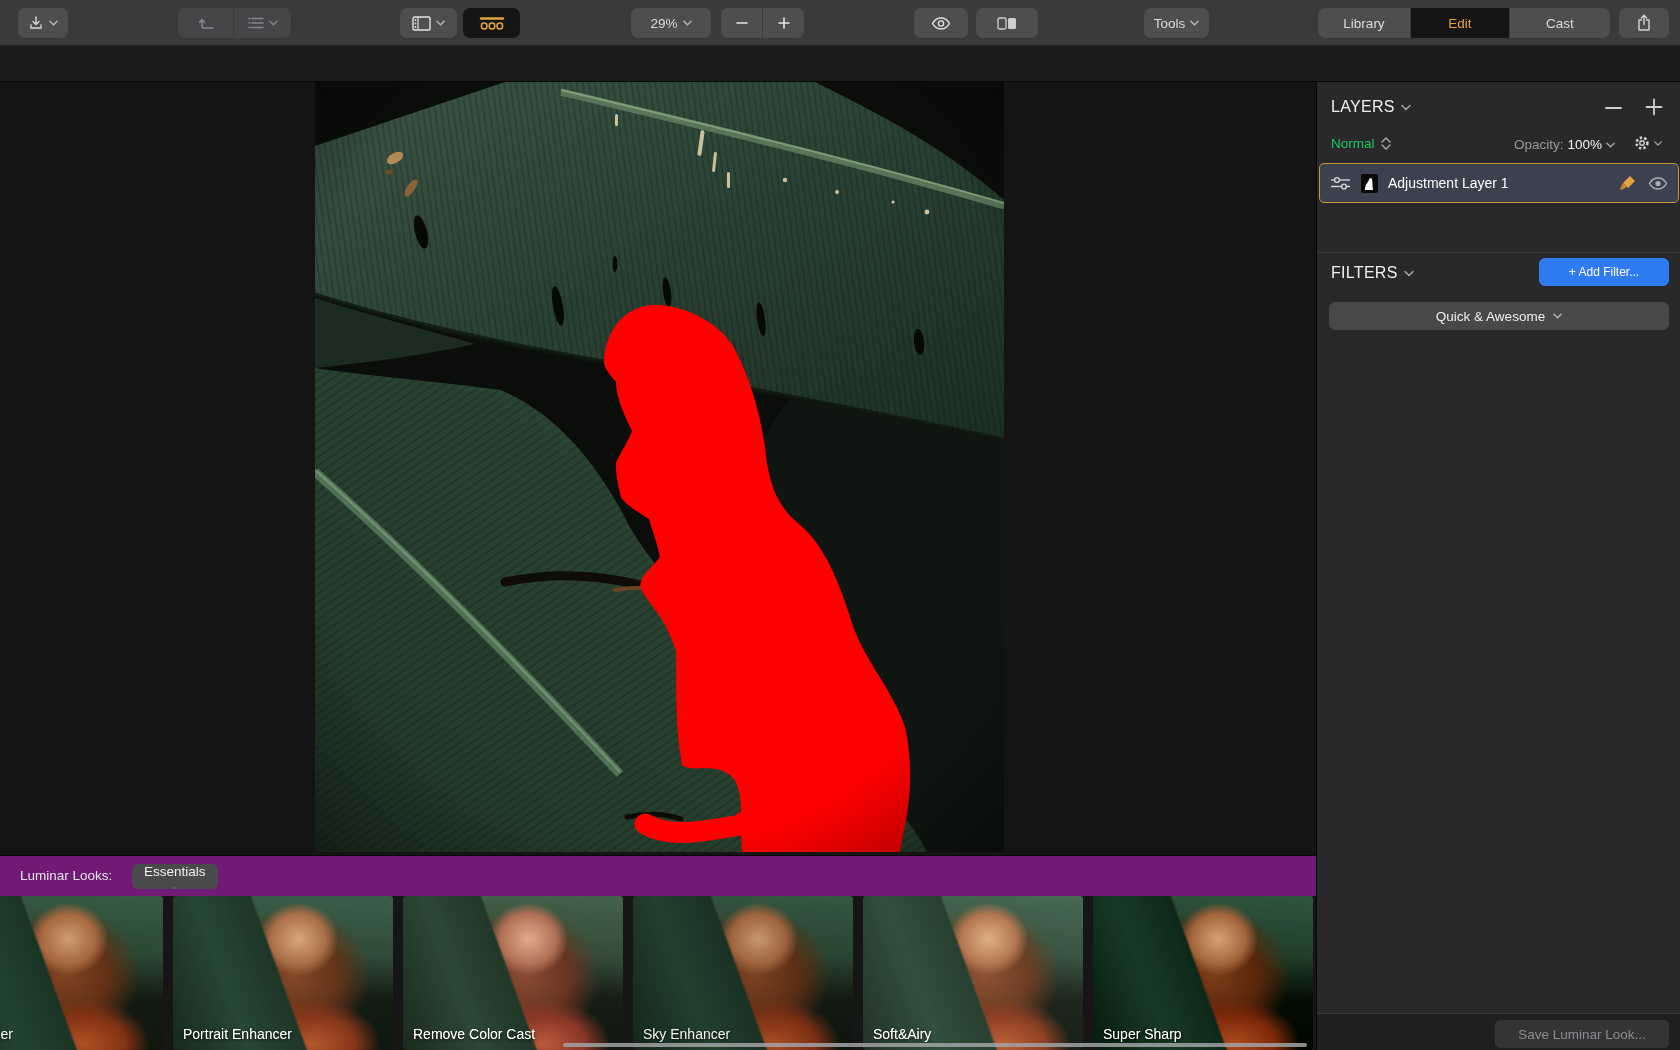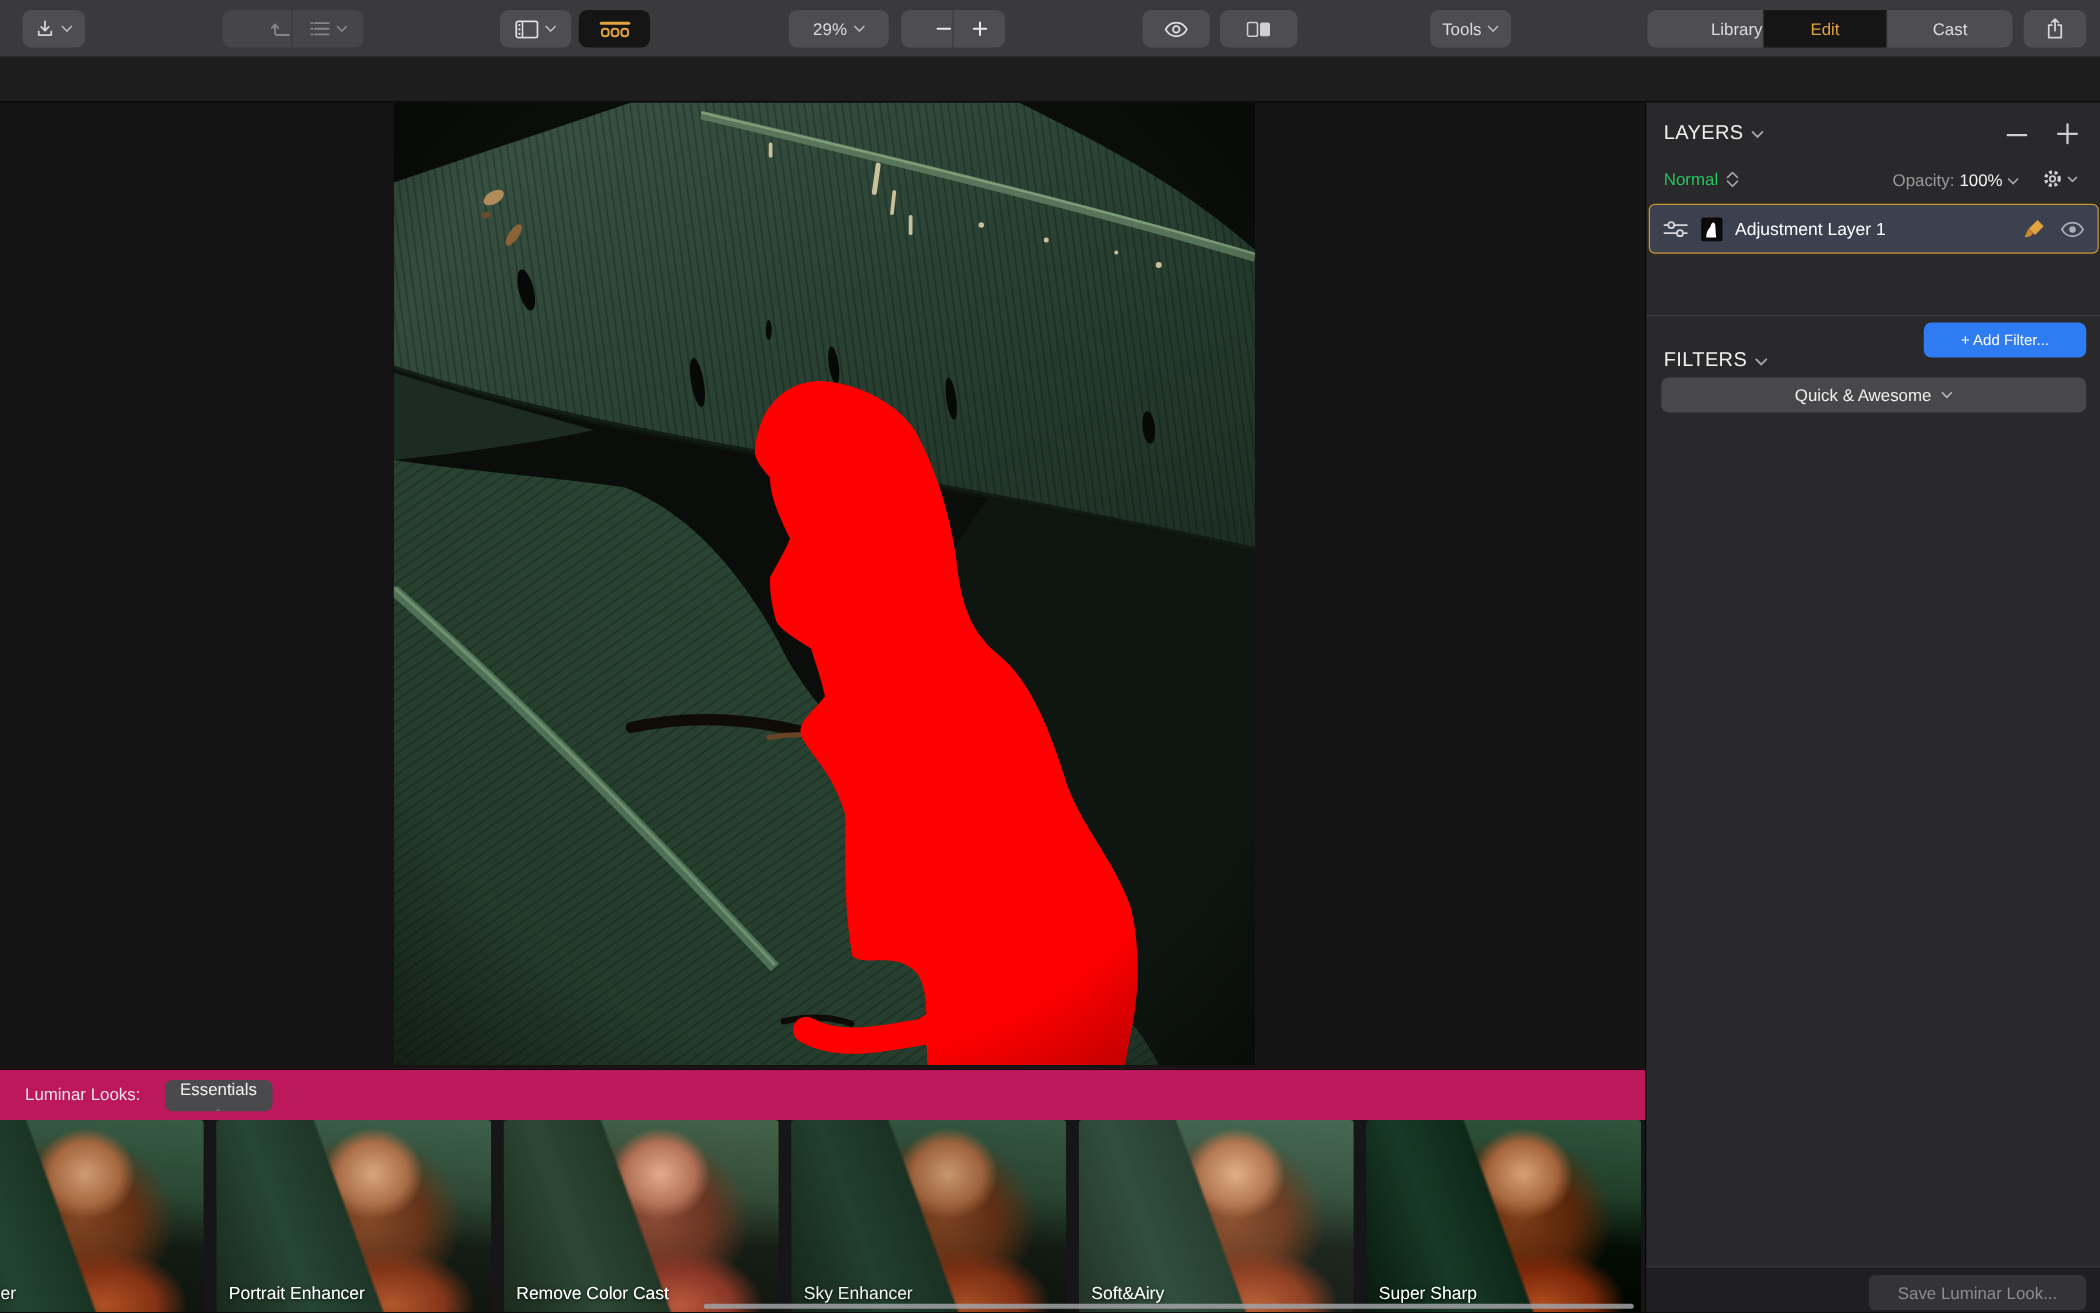--- a/index.html
+++ b/index.html
@@ -6,38 +6,38 @@
   html,body { background:#000; }
   body { font-family:"Liberation Sans", sans-serif; -webkit-font-smoothing:antialiased; }
   #app { position:relative; width:1680px; height:1050px; background:#141414; overflow:hidden; color:#e8e8e8; font-size:13.5px; }
 
   
   #topbar { position:absolute; left:0; top:0; width:1680px; height:46px; background:#3a3a3c; border-bottom:1px solid #232324; }
   .tbtn { position:absolute; top:8px; height:30px; background:#4e4e51; border-radius:7px; display:flex; align-items:center; justify-content:center; gap:5px; color:#dcdcde; cursor:default; }
   .tbtn.dim { color:#86868a; background:#464649; }
   .tbtn.dark { background:#151516; }
   .seg { border-radius:0; }
-  .seg.first { border-radius:7px 0 0 7px;justify-content:flex-end; }
+  .seg.first { border-radius:7px 0 0 7px; }
   .seg.last { border-radius:0 7px 7px 0; }
   .cv { flex:0 0 auto; }
   .icon { display:block; }
 
   
   #brushbar { position:absolute; left:0; top:46px; width:1680px; height:36px; background:#1d1d1e; border-bottom:1px solid #060606; }
   .bbtn { position:absolute; top:51px; height:26px; border-radius:6px; background:#3d3d40; display:flex; align-items:center; justify-content:center; gap:6px; color:#d6d6d8; }
   .kv { position:absolute; top:56px; height:16px; display:flex; gap:4px; align-items:center; }
   .kv .k { color:#9a9a9c; }
   .kv .v { color:#f4f4f4; }
 
   
   #canvas { position:absolute; left:0; top:82px; width:1316px; height:773px; background:#141414; }
   #photo { position:absolute; left:315px; top:0; width:689px; height:770px; }
 
   
-  #looksbar { position:absolute; left:0; top:855px; width:1316px; height:41px; background:#be185d; border-top:1px solid #0a0a0a; }
+  #looksbar { position:absolute; left:0; top:855px; width:1316px; height:41px; background:#701a75; border-top:1px solid #0a0a0a; }
   #thumbstrip { position:absolute; left:0; top:896px; width:1316px; height:154px; background:#161616; overflow:hidden; }
   .tile { position:absolute; top:0; width:220px; height:154px; border-radius:3px; overflow:hidden;
     background:
       linear-gradient(250deg, rgba(0,0,0,0) 51%, #1c3325 52%, #254231 72%, #17271b 100%),
       radial-gradient(42% 40% at 64% 96%, #a8522a 0%, #7d3318 45%, rgba(0,0,0,0) 72%),
       radial-gradient(26% 34% at 57% 28%, #cb9d76 0%, #a06844 48%, rgba(0,0,0,0) 70%),
       radial-gradient(48% 62% at 55% 52%, #7c4526 0%, #5e3118 42%, rgba(0,0,0,0) 72%),
       linear-gradient(185deg, #3a5a45 0%, #2c4633 36%, #14201636 60%, #0d130d 100%),
       #131a12;
   }
@@ -413,21 +413,21 @@
         </svg>
       <svg width="20" height="13" viewBox="0 0 20 13">
           <path d="M1.5,6.5 C4,2 8,1 10,1 C12,1 16,2 18.5,6.5 C16,11 12,12 10,12 C8,12 4,11 1.5,6.5 Z" fill="none" stroke="#aab0b8" stroke-width="1.4"></path>
           <circle cx="10" cy="6.5" r="2.6" fill="#aab0b8"></circle>
         </svg>
     </div>
 
 
     <div class="divider" style="top:170px;"></div>
 
-    <div class="ph" style="position:absolute;left:14px;top:182px;margin-top:16px;">
+    <div class="ph" style="position:absolute;left:14px;top:182px;">
       <span>FILTERS</span>
       <svg width="10" height="7" viewBox="0 0 10 6">
           <path d="M1,1 L5,5 L9,1" fill="none" stroke="#a8a8aa" stroke-width="1.5" stroke-linecap="round"></path>
         </svg>
     </div>
     <div class="bluebtn" style="position:absolute;left:222px;top:176px;width:130px;height:28px;font-size:12px;">
       <span>+ Add Filter...</span>
     </div>
 
     <div style="position:absolute;left:12px;top:220px;width:340px;height:28px;background:#48484b;border-radius:6px;display:flex;align-items:center;justify-content:center;gap:8px;">

